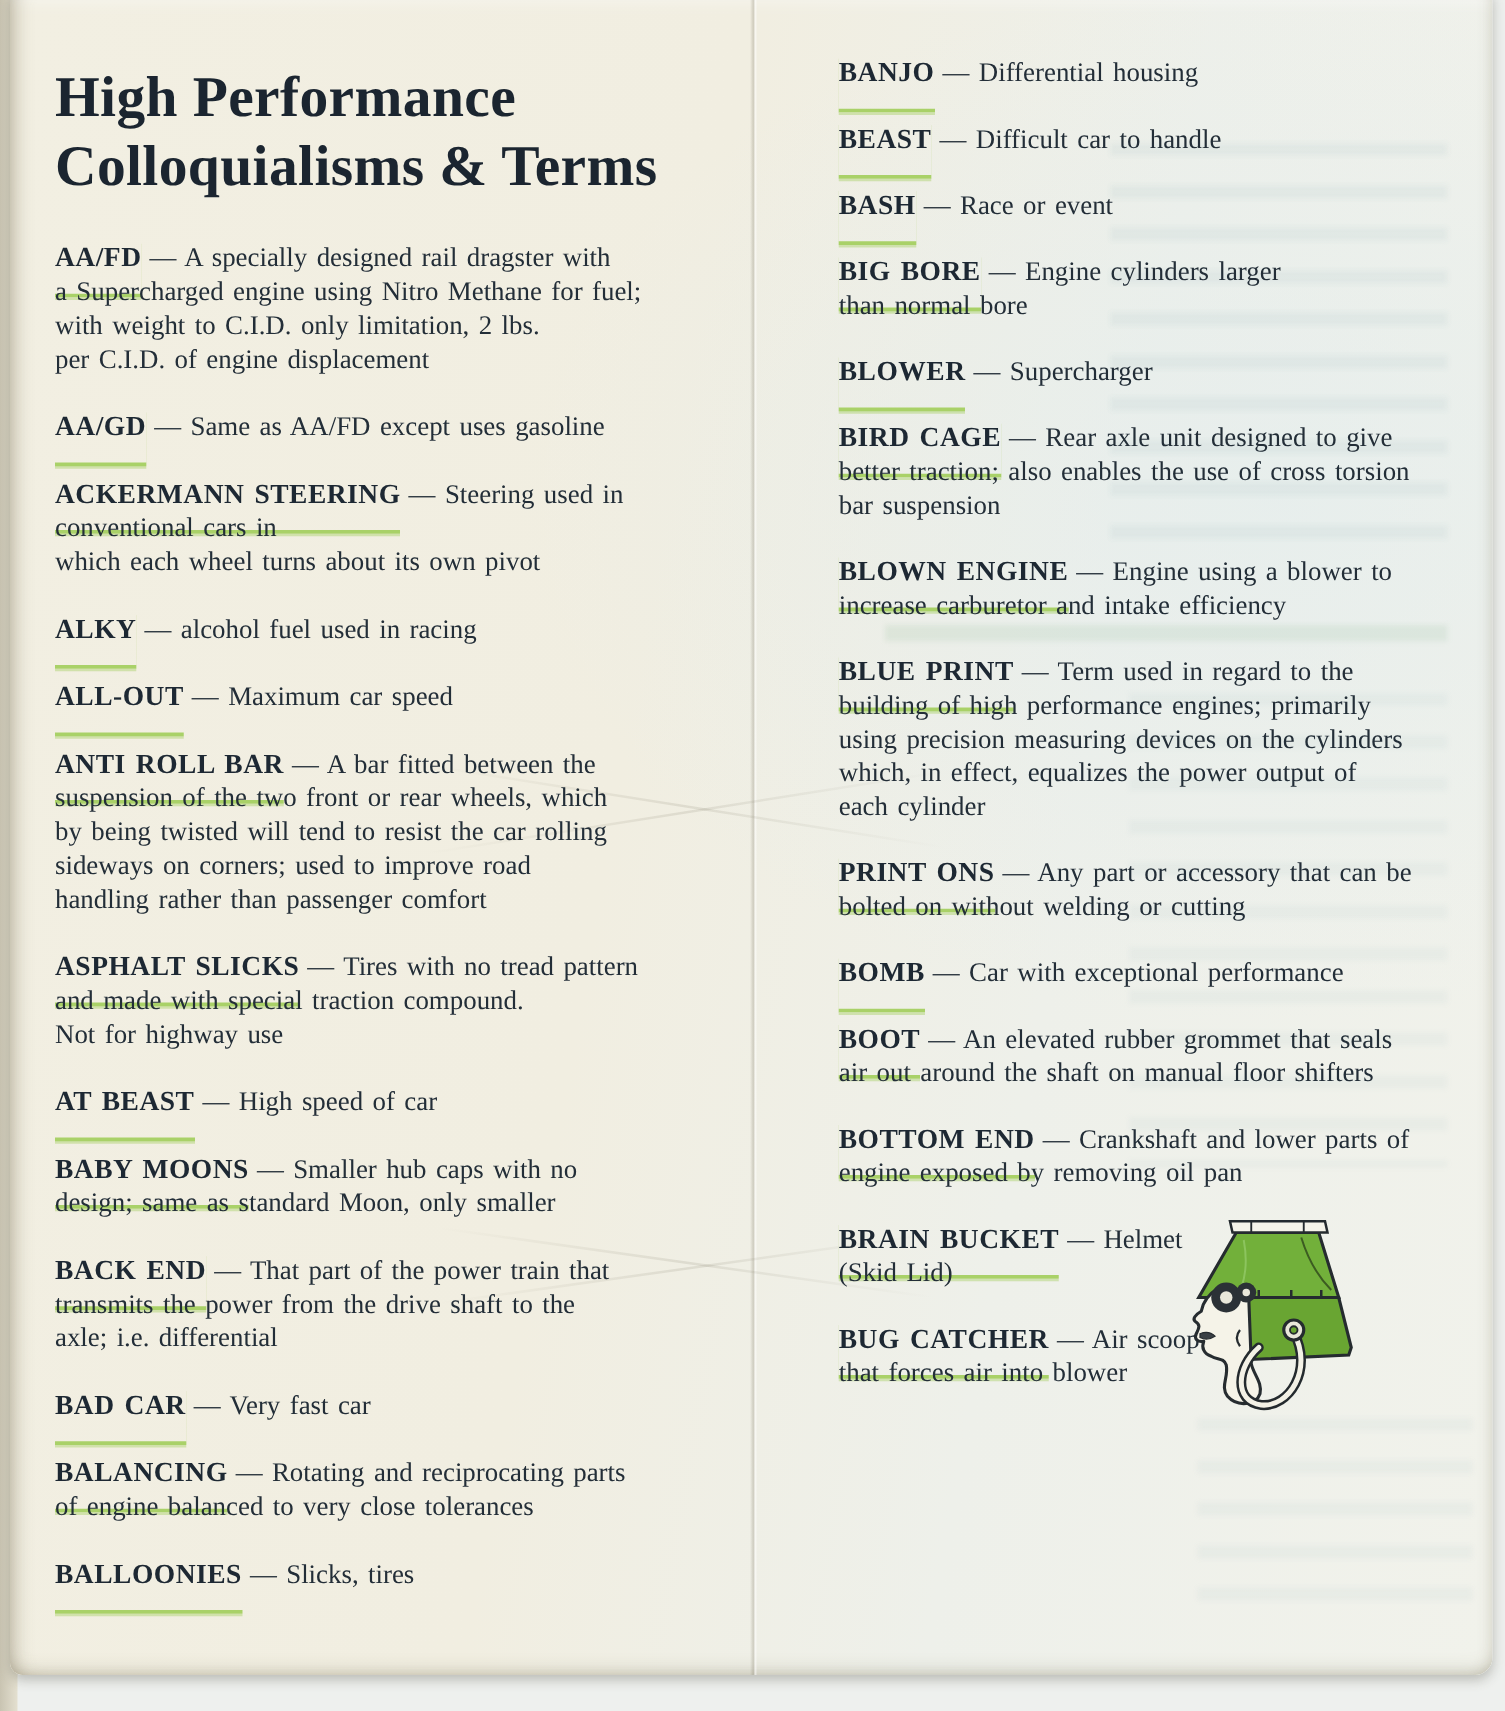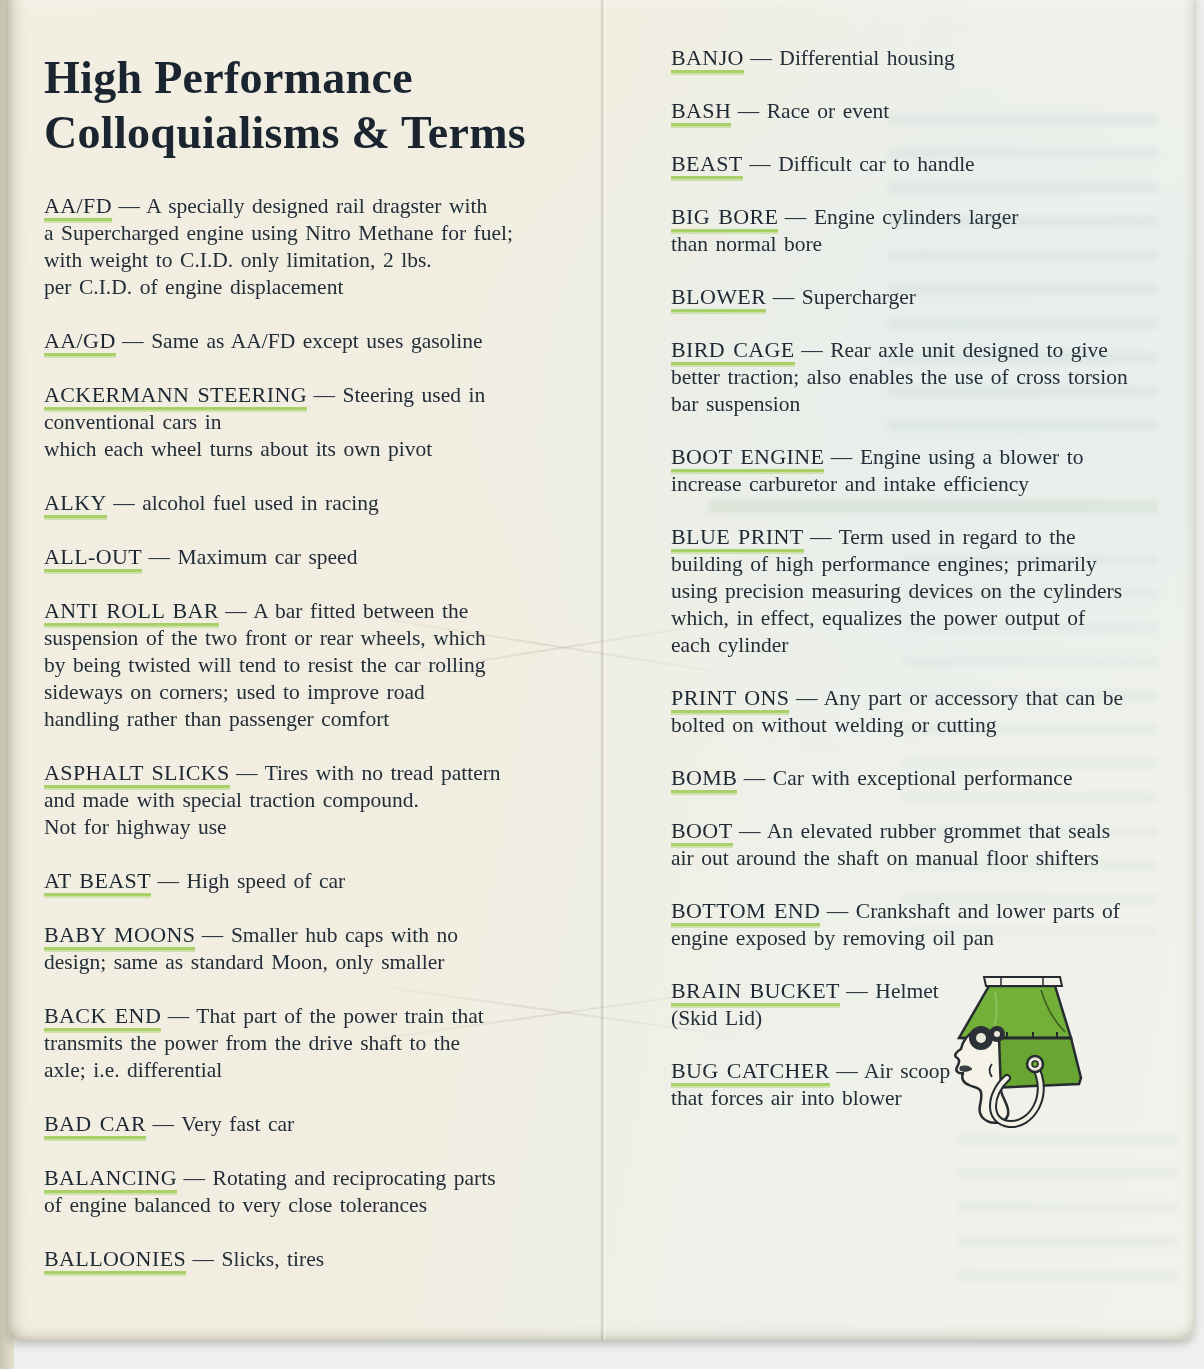--- a/index.html
+++ b/index.html
@@ -58,24 +58,24 @@
     color:#1b2530;letter-spacing:0.3px;
   }
   .title span{display:block;}
 
   .entry{margin:0;font-size:21.5px;line-height:27px;word-spacing:0.10em;}
   .col-left  .entry{margin-bottom:26px;}
   .col-right .entry{margin-bottom:25px;}
   .entry:last-child{margin-bottom:0;}
 
   .term{
-    font-weight:400;font-size:22px;letter-spacing:0.4px;color:#1d2833;
+    font-weight:700;font-size:22px;letter-spacing:0.4px;color:#1d2833;
     border-bottom:3px solid #a9d168;
     box-shadow:0 2px 0 rgba(169,209,104,0.45);
-    padding-bottom:0;white-space:nowrap;
+    padding-bottom:17px;white-space:nowrap;
   }
   .def{white-space:pre-line;margin-left:0.30em;}
 
   .helmet{position:absolute;left:921px;top:978px;}
 </style>
 </head>
 <body>
 
 <div class="scan-edge"></div>
 
@@ -138,34 +138,34 @@
 of engine balanced to very close tolerances</span></p>
 
   <p class="entry"><span class="term">BALLOONIES</span><span class="def">— Slicks, tires</span></p>
 </div>
   </div>
 
   <div class="col col-right">
     <div id="right-entries">
   <p class="entry"><span class="term">BANJO</span><span class="def">— Differential housing</span></p>
 
+  <p class="entry"><span class="term">BEAST</span><span class="def">— Difficult car to handle</span></p>
+
   <p class="entry"><span class="term">BASH</span><span class="def">— Race or event</span></p>
-
-  <p class="entry"><span class="term">BEAST</span><span class="def">— Difficult car to handle</span></p>
 
   <p class="entry"><span class="term">BIG BORE</span><span class="def">— Engine cylinders larger
 than normal bore</span></p>
 
   <p class="entry"><span class="term">BLOWER</span><span class="def">— Supercharger</span></p>
 
   <p class="entry"><span class="term">BIRD CAGE</span><span class="def">— Rear axle unit designed to give
 better traction; also enables the use of cross torsion
 bar suspension</span></p>
 
-  <p class="entry"><span class="term">BOOT ENGINE</span><span class="def">— Engine using a blower to
+  <p class="entry"><span class="term">BLOWN ENGINE</span><span class="def">— Engine using a blower to
 increase carburetor and intake efficiency</span></p>
 
   <p class="entry"><span class="term">BLUE PRINT</span><span class="def">— Term used in regard to the
 building of high performance engines; primarily
 using precision measuring devices on the cylinders
 which, in effect, equalizes the power output of
 each cylinder</span></p>
 
   <p class="entry"><span class="term">PRINT ONS</span><span class="def">— Any part or accessory that can be
 bolted on without welding or cutting</span></p>

